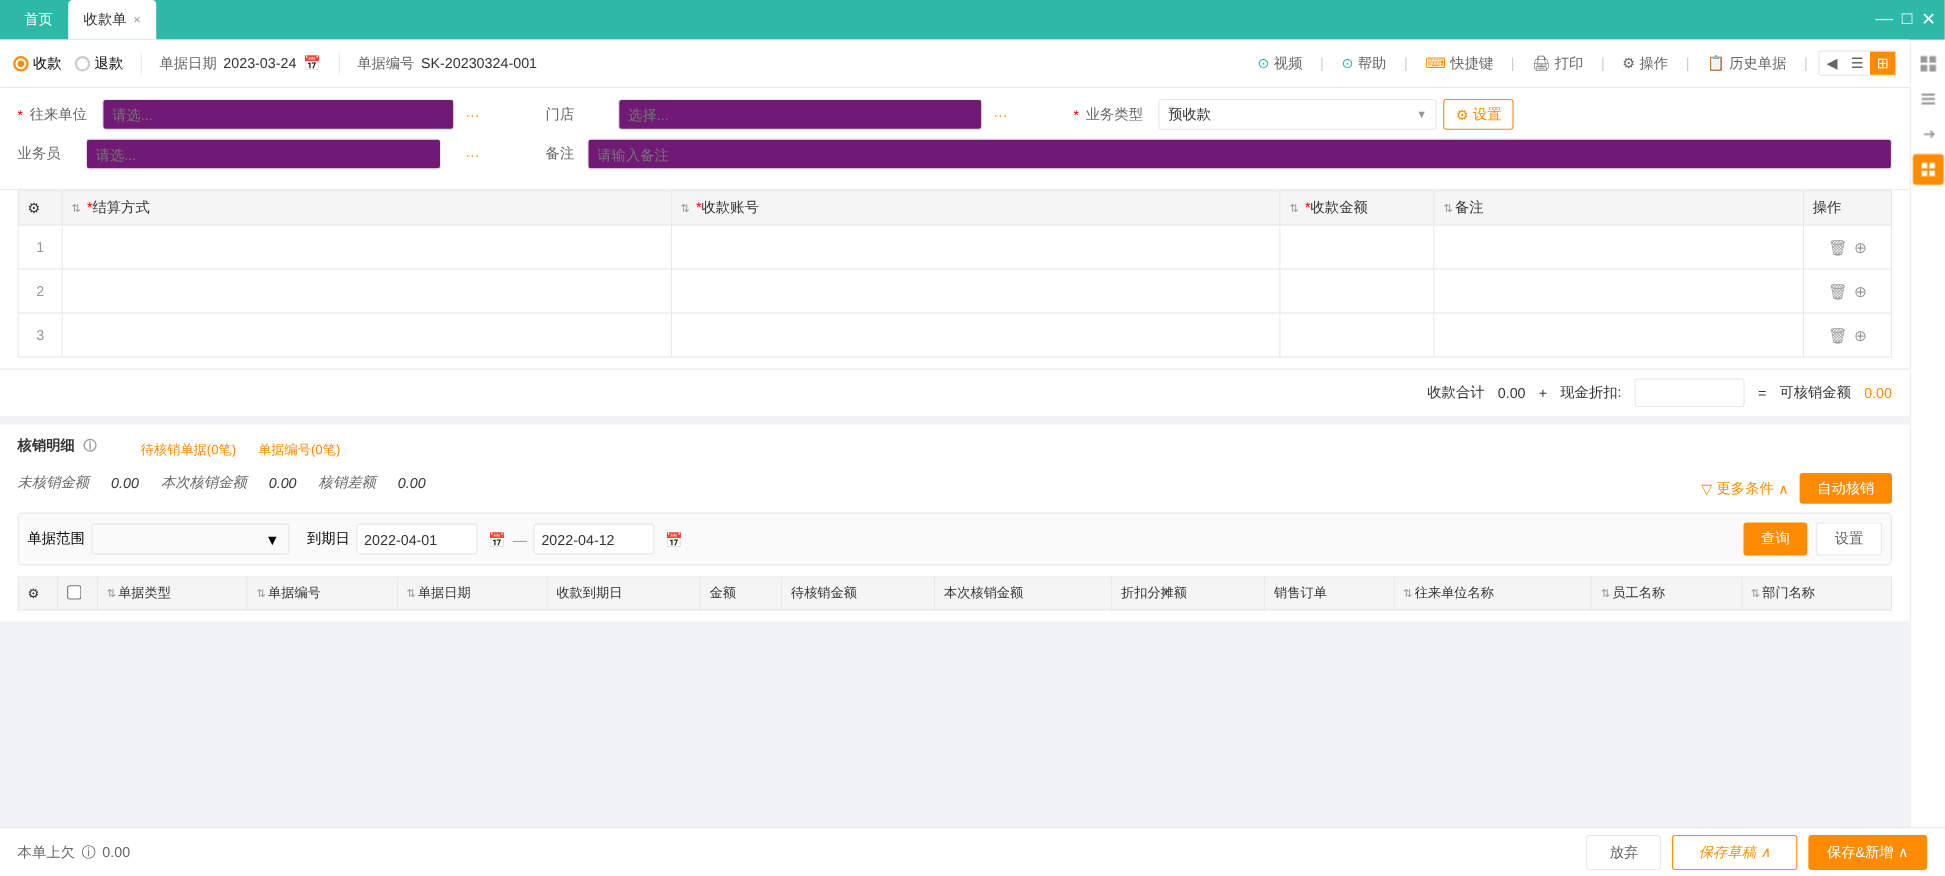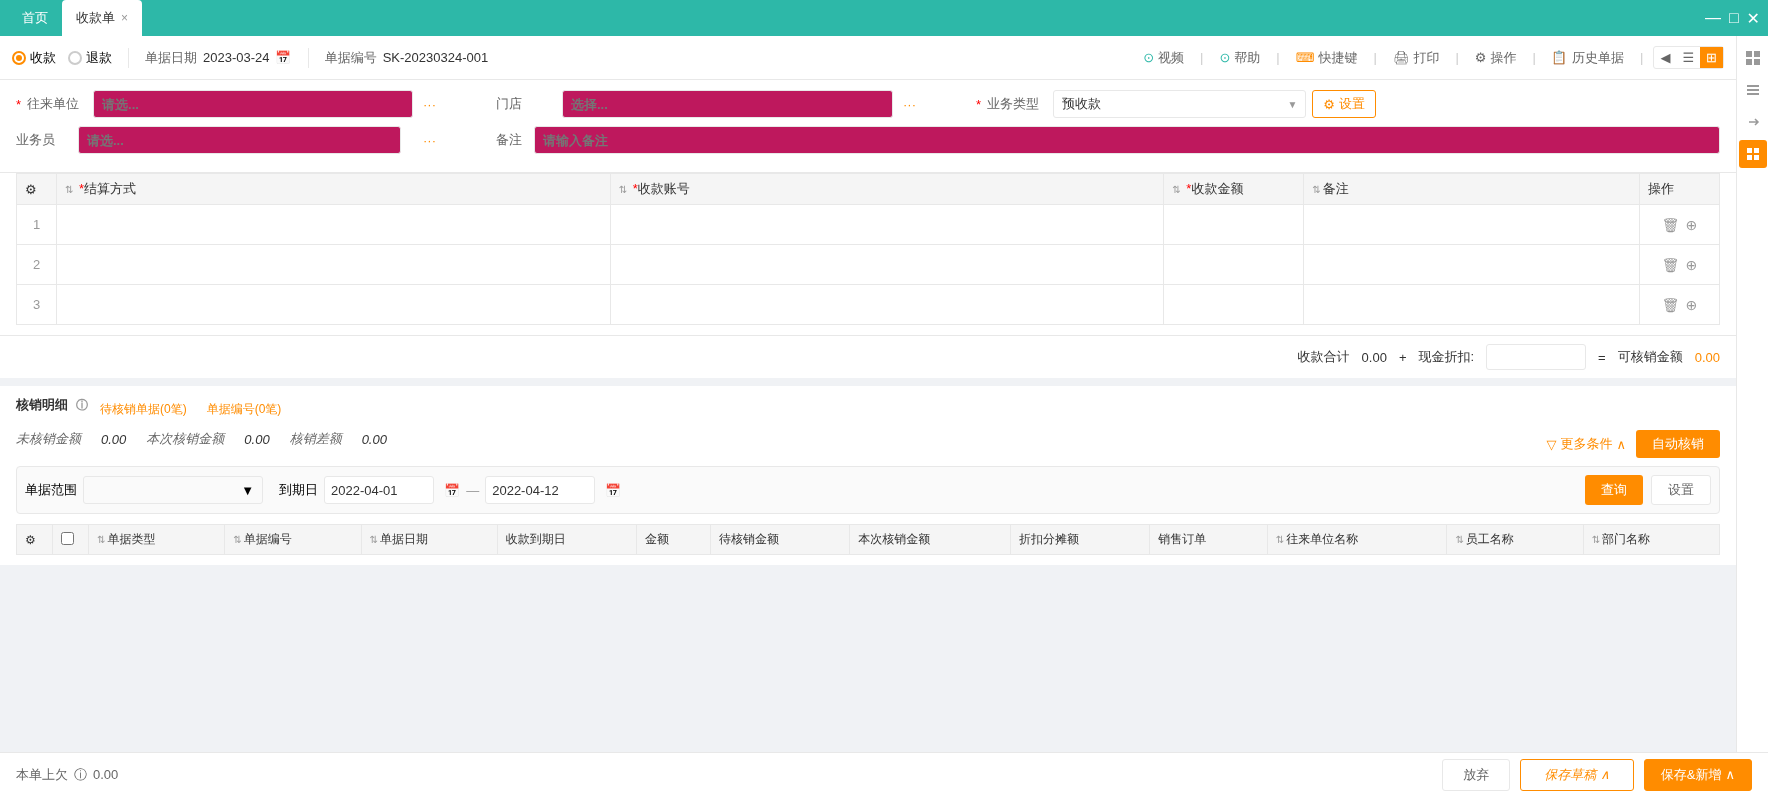--- a/index.html
+++ b/index.html
@@ -55,21 +55,21 @@
     
     .form-section {
       background: #fff; padding: 10px 16px; border-bottom: 1px solid #e8e8e8;
     }
     .form-row { display: flex; align-items: center; gap: 0; margin-bottom: 8px; }
     .form-field { display: flex; align-items: center; gap: 6px; flex: 1; }
     .field-label { color: #666; white-space: nowrap; min-width: 60px; }
     .field-required { color: red; }
     .field-input {
       flex: 1; height: 28px; border: 1px solid #e8e8e8; border-radius: 3px;
-      padding: 0 8px; color: #bbb; outline: none; background: #be185d; font-weight: bold;
+      padding: 0 8px; color: #bbb; outline: none; background: #701a75;
     }
     .field-dots { color: #ff8c00; cursor: pointer; margin-left: 4px; }
     .select-input {
       flex: 1; height: 28px; border: 1px solid #e8e8e8; border-radius: 3px;
       padding: 0 8px; color: #333; display: flex; align-items: center;
       justify-content: space-between; cursor: pointer; background: #fff;
     }
     .select-arrow { color: #999; font-size: 10px; }
     .settings-btn {
       background: #fff; border: 1px solid #ff8c00; color: #ff8c00;
@@ -378,21 +378,21 @@
     <span>0.00</span>
     <span>+</span>
     <span>现金折扣:</span>
     <input class="summary-input" style="">
     <span>=</span>
     <span>可核销金额</span>
     <span class="summary-highlight">0.00</span>
   </div>
 
   <div class="reconcile-section">
-    <div style="display:flex;align-items:center;gap:4px;margin-bottom:8px;">
+    <div style="display:flex;align-items:center;gap:32px;margin-bottom:8px;">
       <div class="section-title">
         <span>核销明细</span>
         <span class="info-icon">ⓘ</span>
       </div>
       <div class="tab-links">
         <span class="tab-link">待核销单据(0笔)</span>
         <span class="tab-link">单据编号(0笔)</span>
       </div>
     </div>
 

